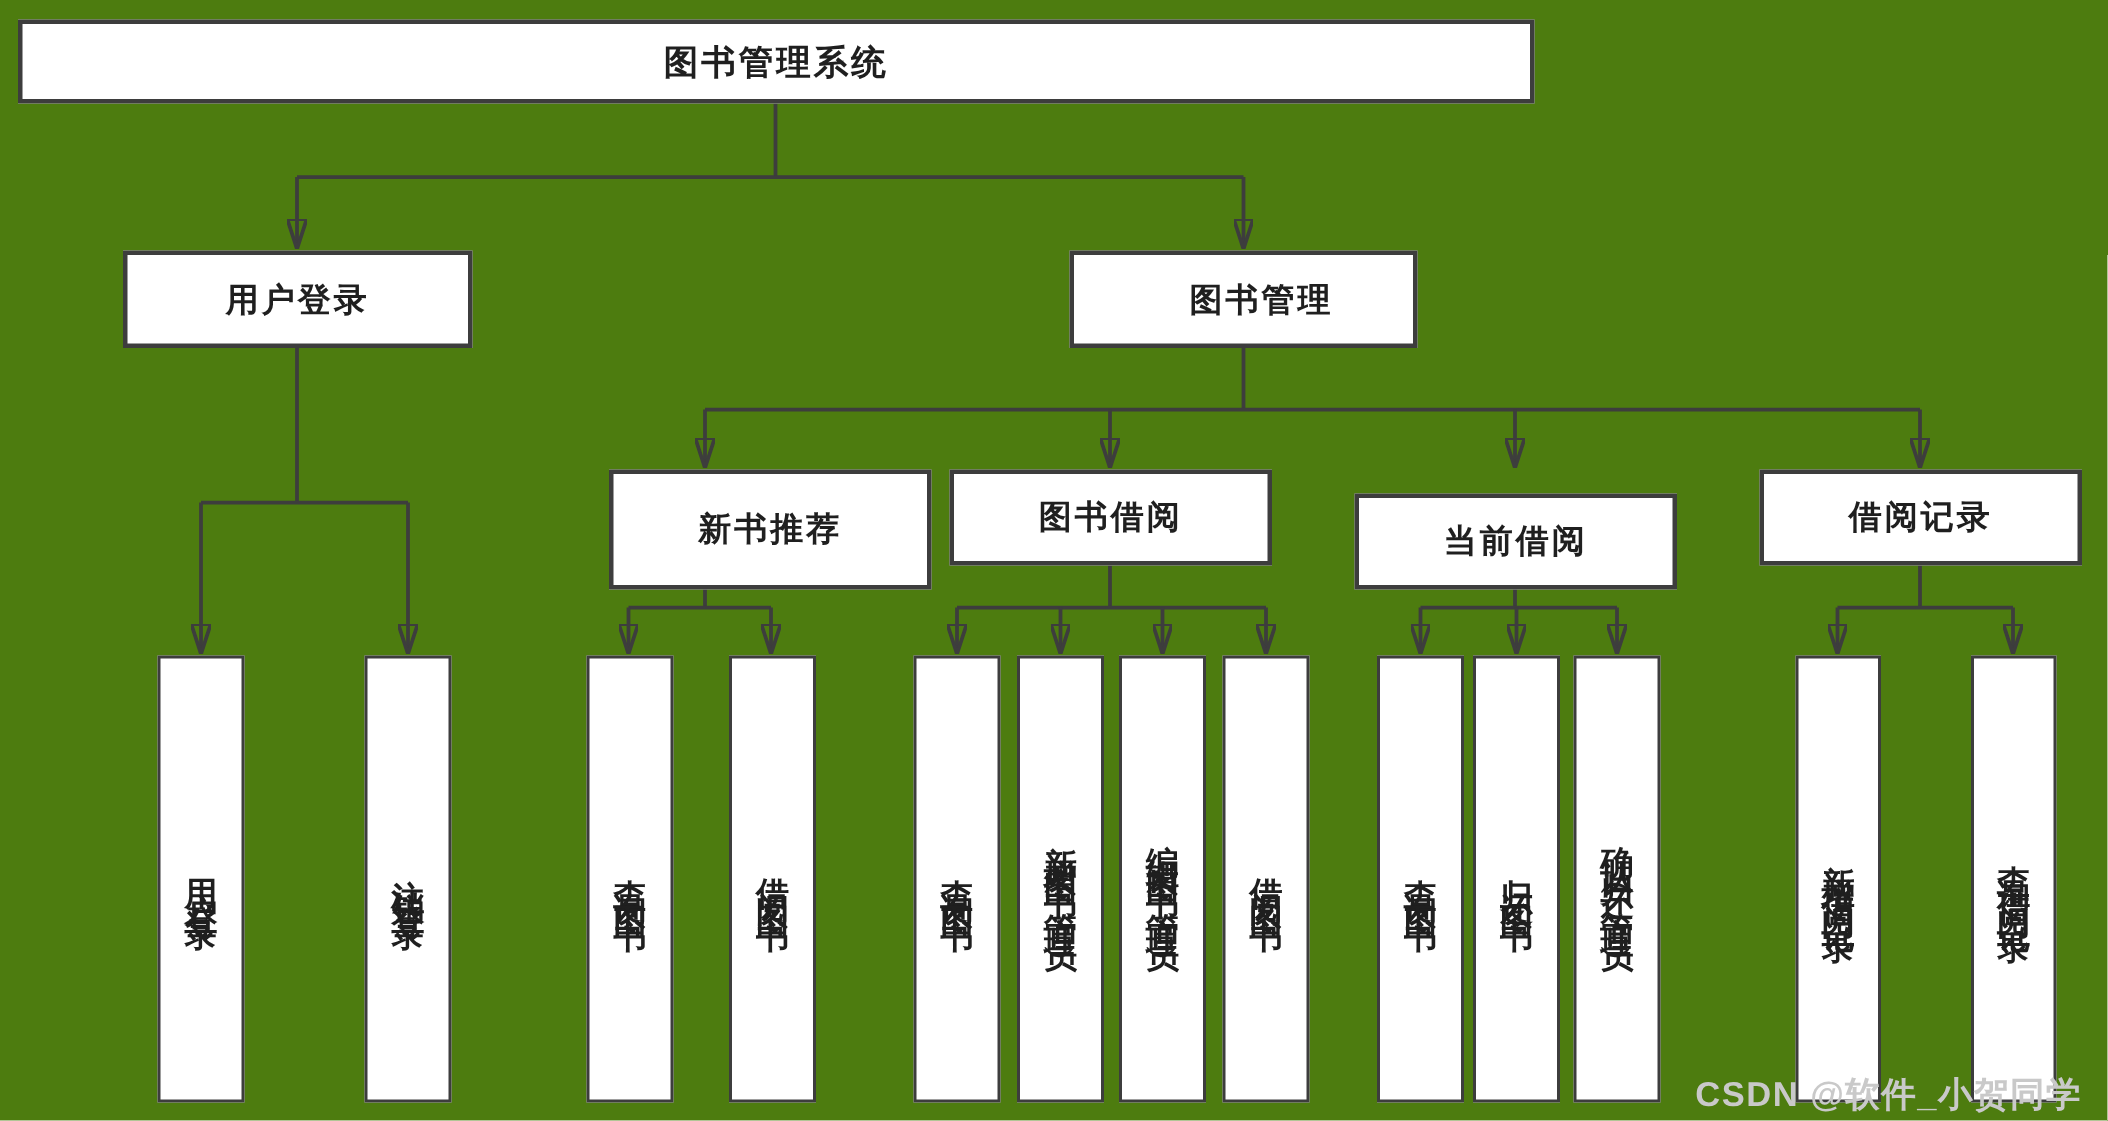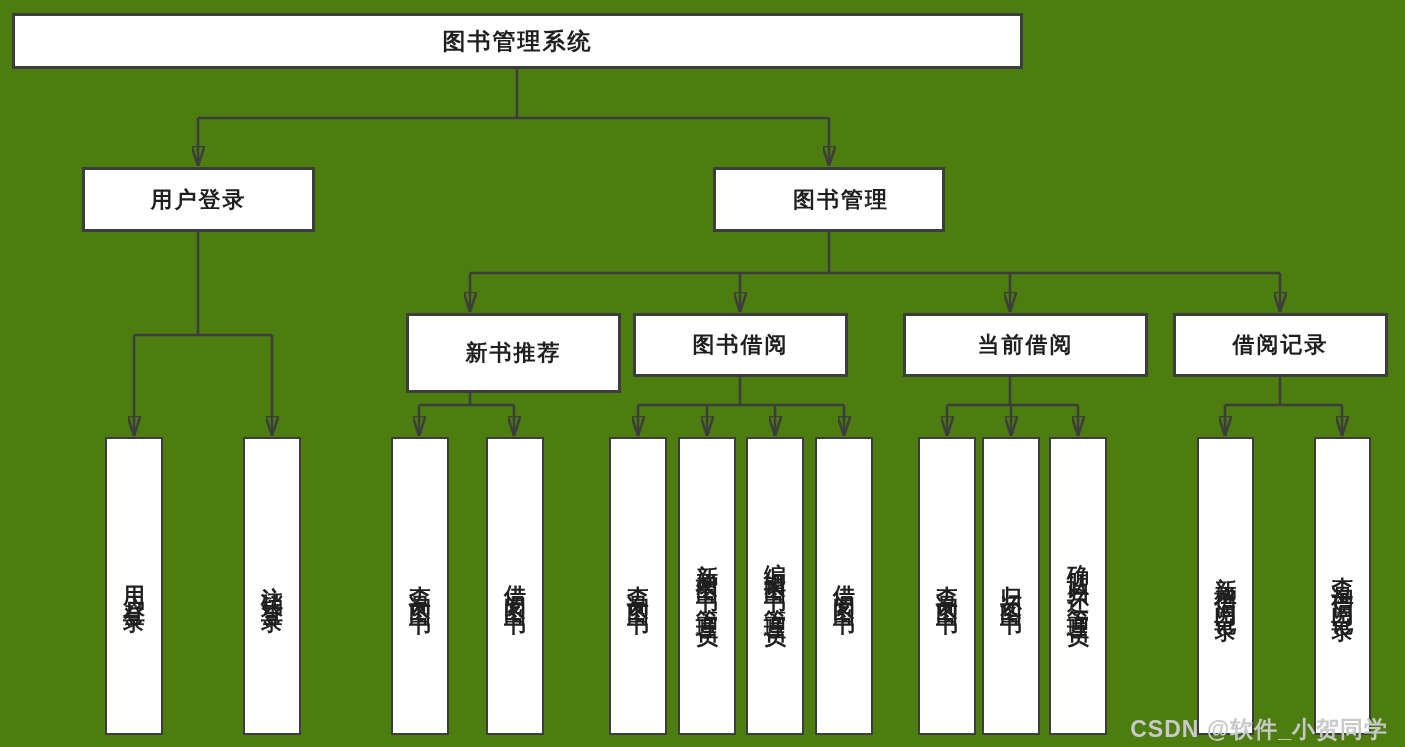--- a/index.html
+++ b/index.html
@@ -129,21 +129,21 @@
     </g>
   </svg>
 
   <div class="box root" style="left:12px; top:13px; width:1011px; height:56px;">图书管理系统</div>
 
   <div class="box" style="left:82px; top:167px; width:233px; height:65px;">用户登录</div>
   <div class="box" style="left:713px; top:167px; width:232px; height:65px;padding-left:24px;">图书管理</div>
 
   <div class="box" style="left:363px; top:313px; width:215px; height:80px;margin-left:43px;">新书推荐</div>
   <div class="box" style="left:633px; top:313px; width:215px; height:64px;">图书借阅</div>
-  <div class="box" style="left:903px; top:313px; width:245px; height:64px;">当前借阅</div>
+  <div class="box" style="left:903px; top:329px; width:215px; height:64px;">当前借阅</div>
   <div class="box" style="left:1173px; top:313px; width:215px; height:64px;">借阅记录</div>
 
   <div class="box leaf" style="left:105px; top:437px; width:58px; height:298px;">用户登录</div>
   <div class="box leaf" style="left:243px; top:437px; width:58px; height:298px;">注销登录</div>
 
   <div class="box leaf" style="left:391px; top:437px; width:58px; height:298px;">查询图书</div>
   <div class="box leaf" style="left:486px; top:437px; width:58px; height:298px;">借阅图书</div>
 
   <div class="box leaf" style="left:609px; top:437px; width:58px; height:298px;">查询图书</div>
   <div class="box leaf" style="left:678px; top:437px; width:58px; height:298px;">新增图书（管理员）</div>

